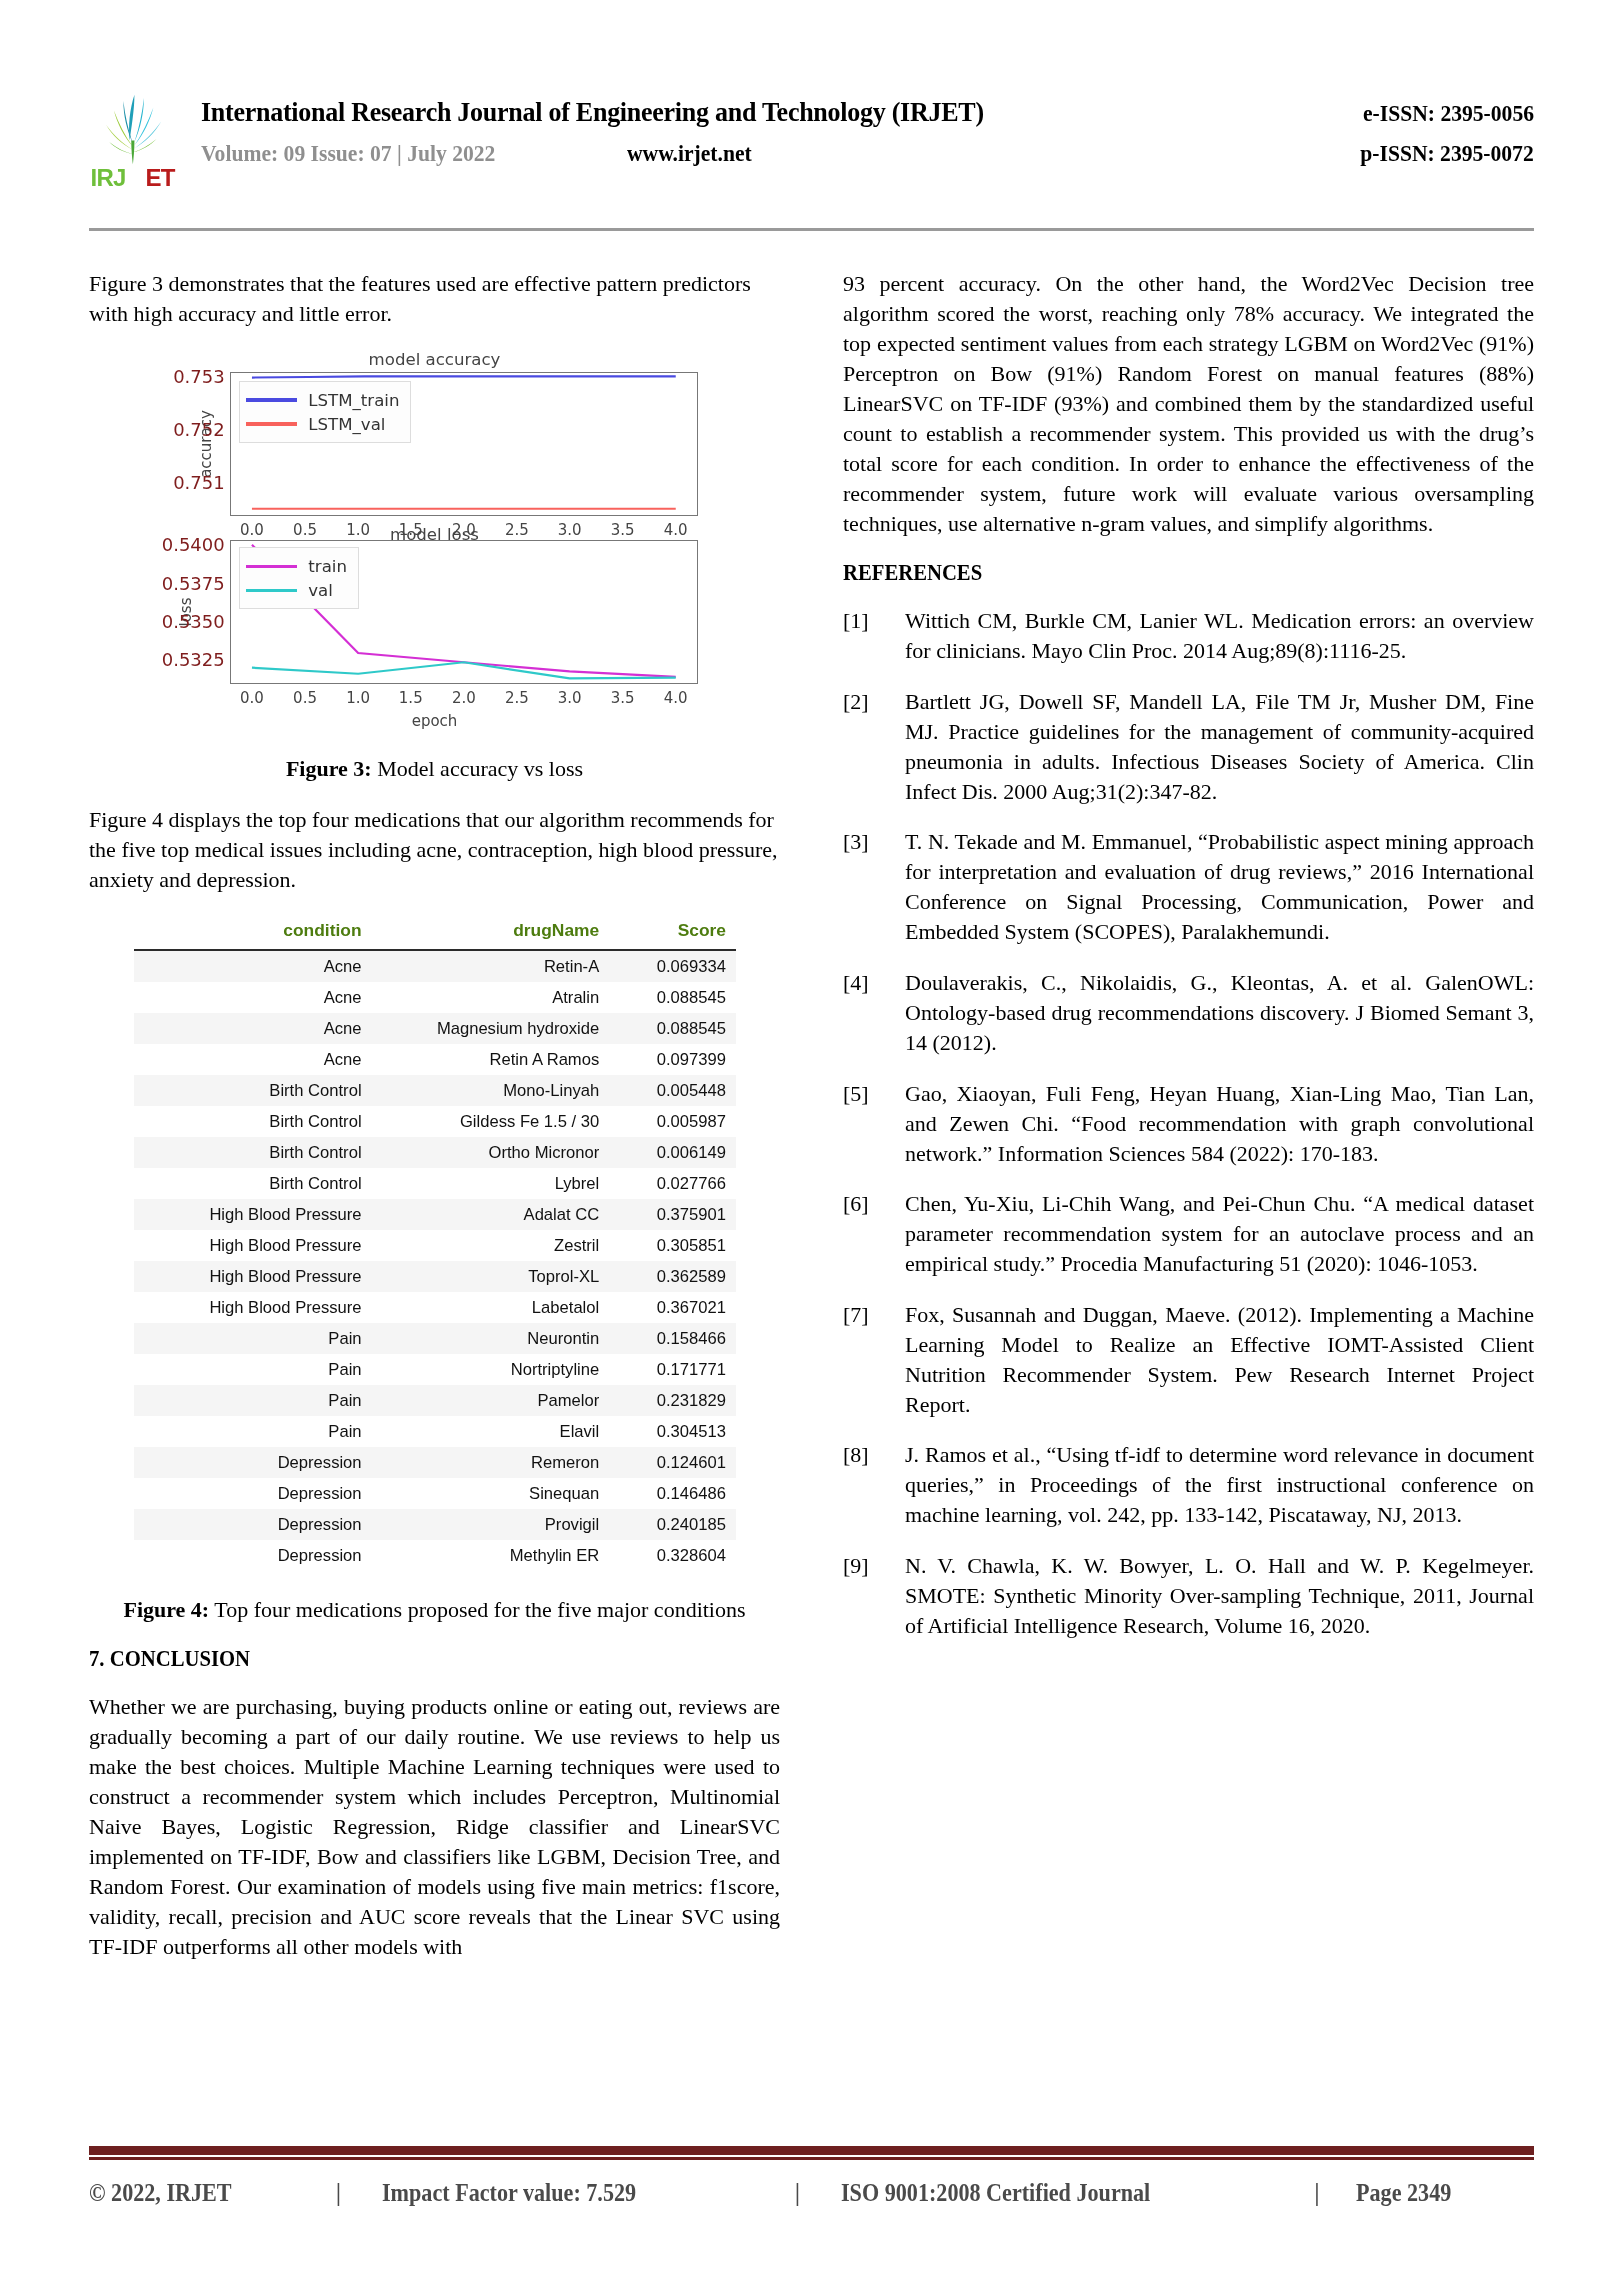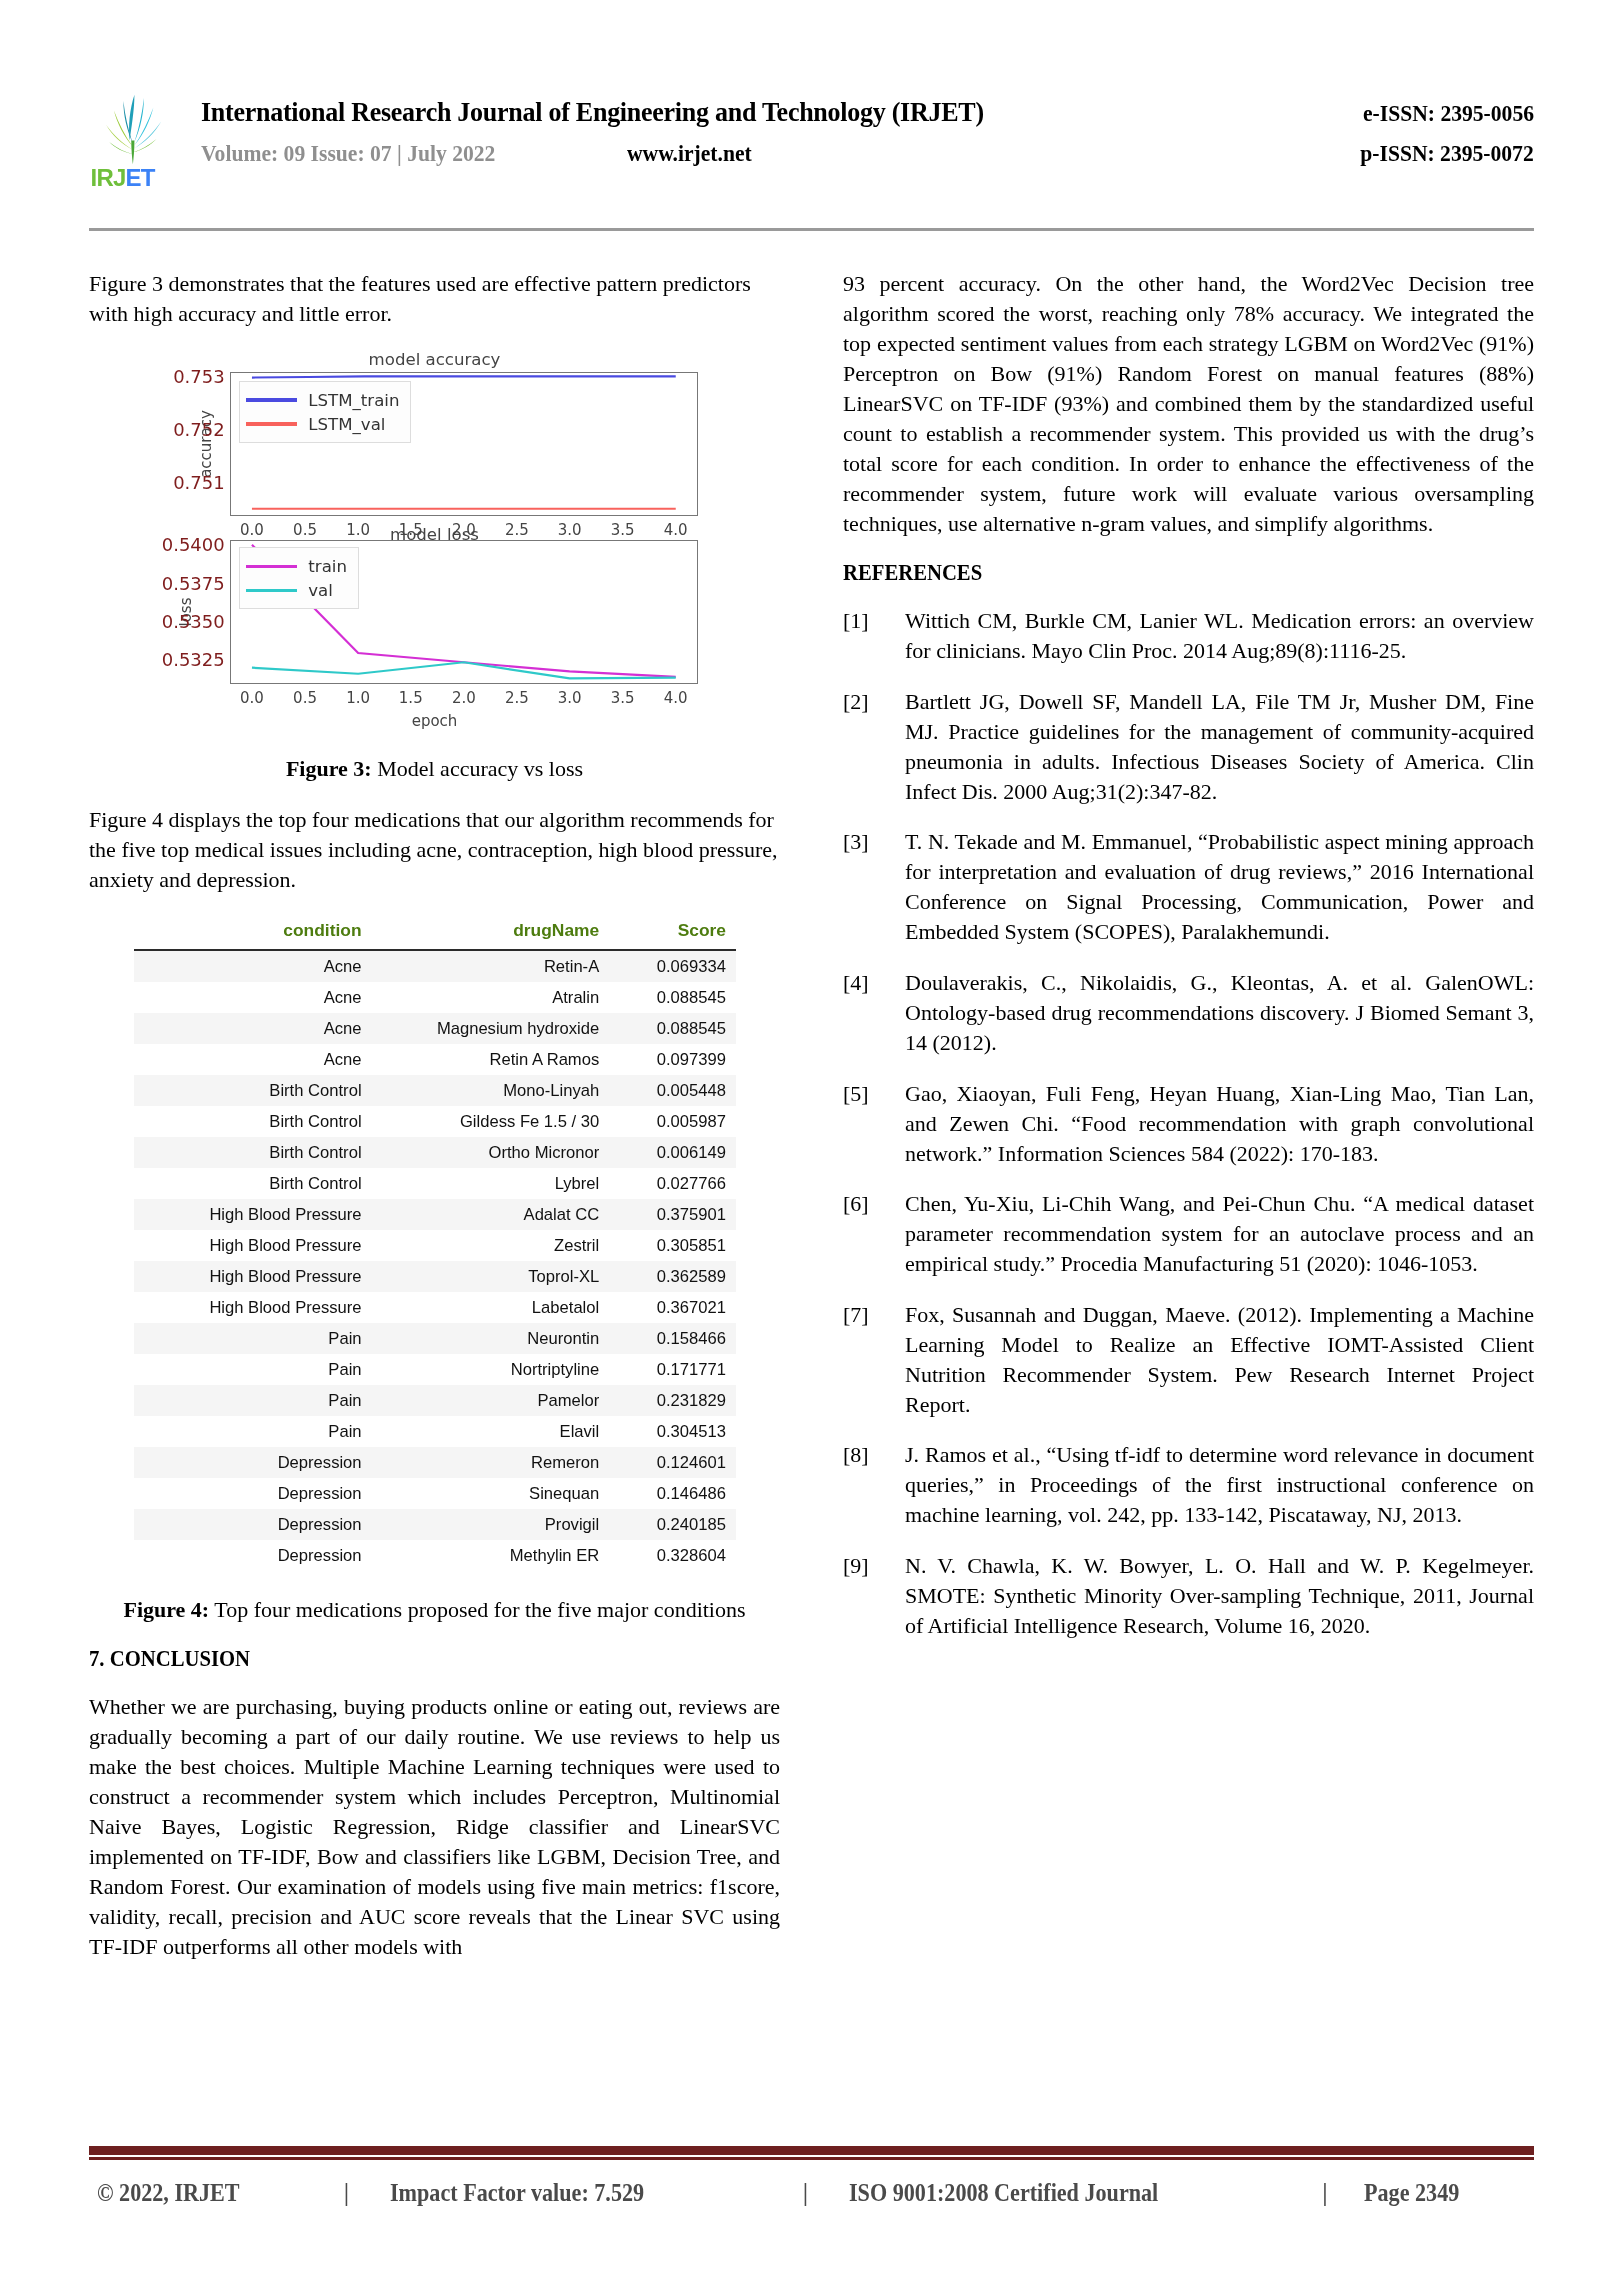--- a/index.html
+++ b/index.html
@@ -13,21 +13,21 @@
   }
   .page { position:absolute; left:0; top:0; width:1623px; height:2295px; padding:0 89px; }
 
   
   .header { display:flex; align-items:flex-start; padding-top:93px; height:143px; }
   .logo-box { width:95px; height:103px; position:relative; flex:0 0 95px; margin-right:17.4px; }
   .logo-leaves { position:absolute; left:6.3px; top:0px; width:82px; height:73px; }
   .logo-word { position:absolute; left:1.6px; top:71px; font-family:"Liberation Sans", sans-serif;
                font-weight:bold; font-size:24px; letter-spacing:-0.8px; }
   .logo-word .g1 { color:#6fbf3b; }
-  .logo-word .g2 { color:#3b82f6; }
+  .logo-word .g2 { color:#b91c1c;margin-left:20px; }
 
   .header-text { flex:1 1 auto; padding-top:3.2px; }
   .hdr-row1 { display:flex; align-items:baseline; }
   .hdr-title {
     font-family:"Liberation Serif", serif; font-weight:bold;
     font-size:28px; letter-spacing:-0.3px; white-space:nowrap;
     transform:scaleX(0.93); transform-origin:left center;
   }
   .hdr-eissn {
     margin-left:auto; font-weight:bold; font-size:24px; white-space:nowrap;
@@ -117,21 +117,21 @@
   .reftext { flex:1 1 auto; text-align:justify; }
 
   
   .footer-rules { position:absolute; left:89px; right:89px; top:2146px; }
   .fr-thick { height:8.7px; background:#6d2020; }
   .fr-gap { height:2.4px; background:#fff; }
   .fr-thin { height:3.2px; background:#6d2020; }
   .footer {
     position:absolute; left:89px; right:89px; top:2179px;
     display:flex; align-items:baseline; color:#4a4a4a;
-    font-family:"Liberation Serif", serif; font-weight:bold; font-size:24.6px;margin-left:8px;
+    font-family:"Liberation Serif", serif; font-weight:bold; font-size:24.6px;
   }
   .footer span { transform:scaleX(0.9); transform-origin:left center; display:inline-block; }
   .f-sep { color:#4a4a4a; }
 </style>
 </head>
 <body>
 
 <div class="page">
 
   <div class="header">

